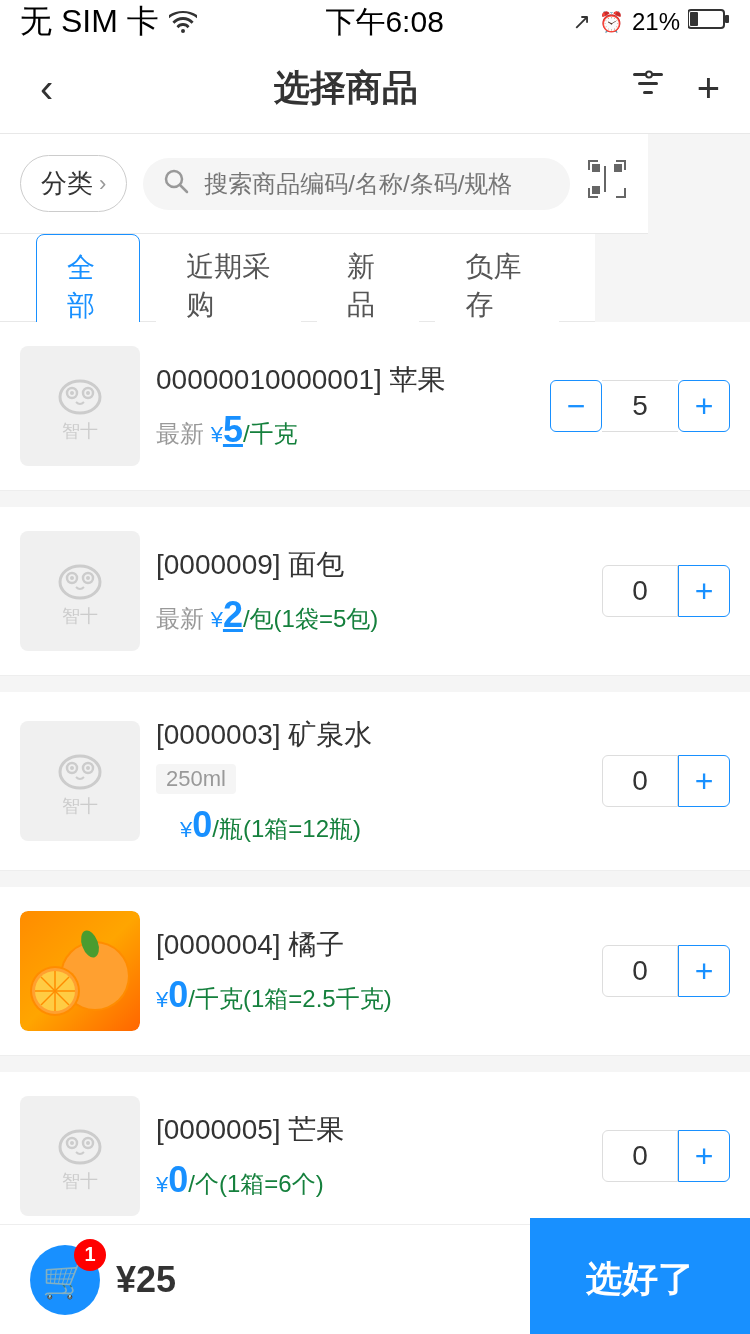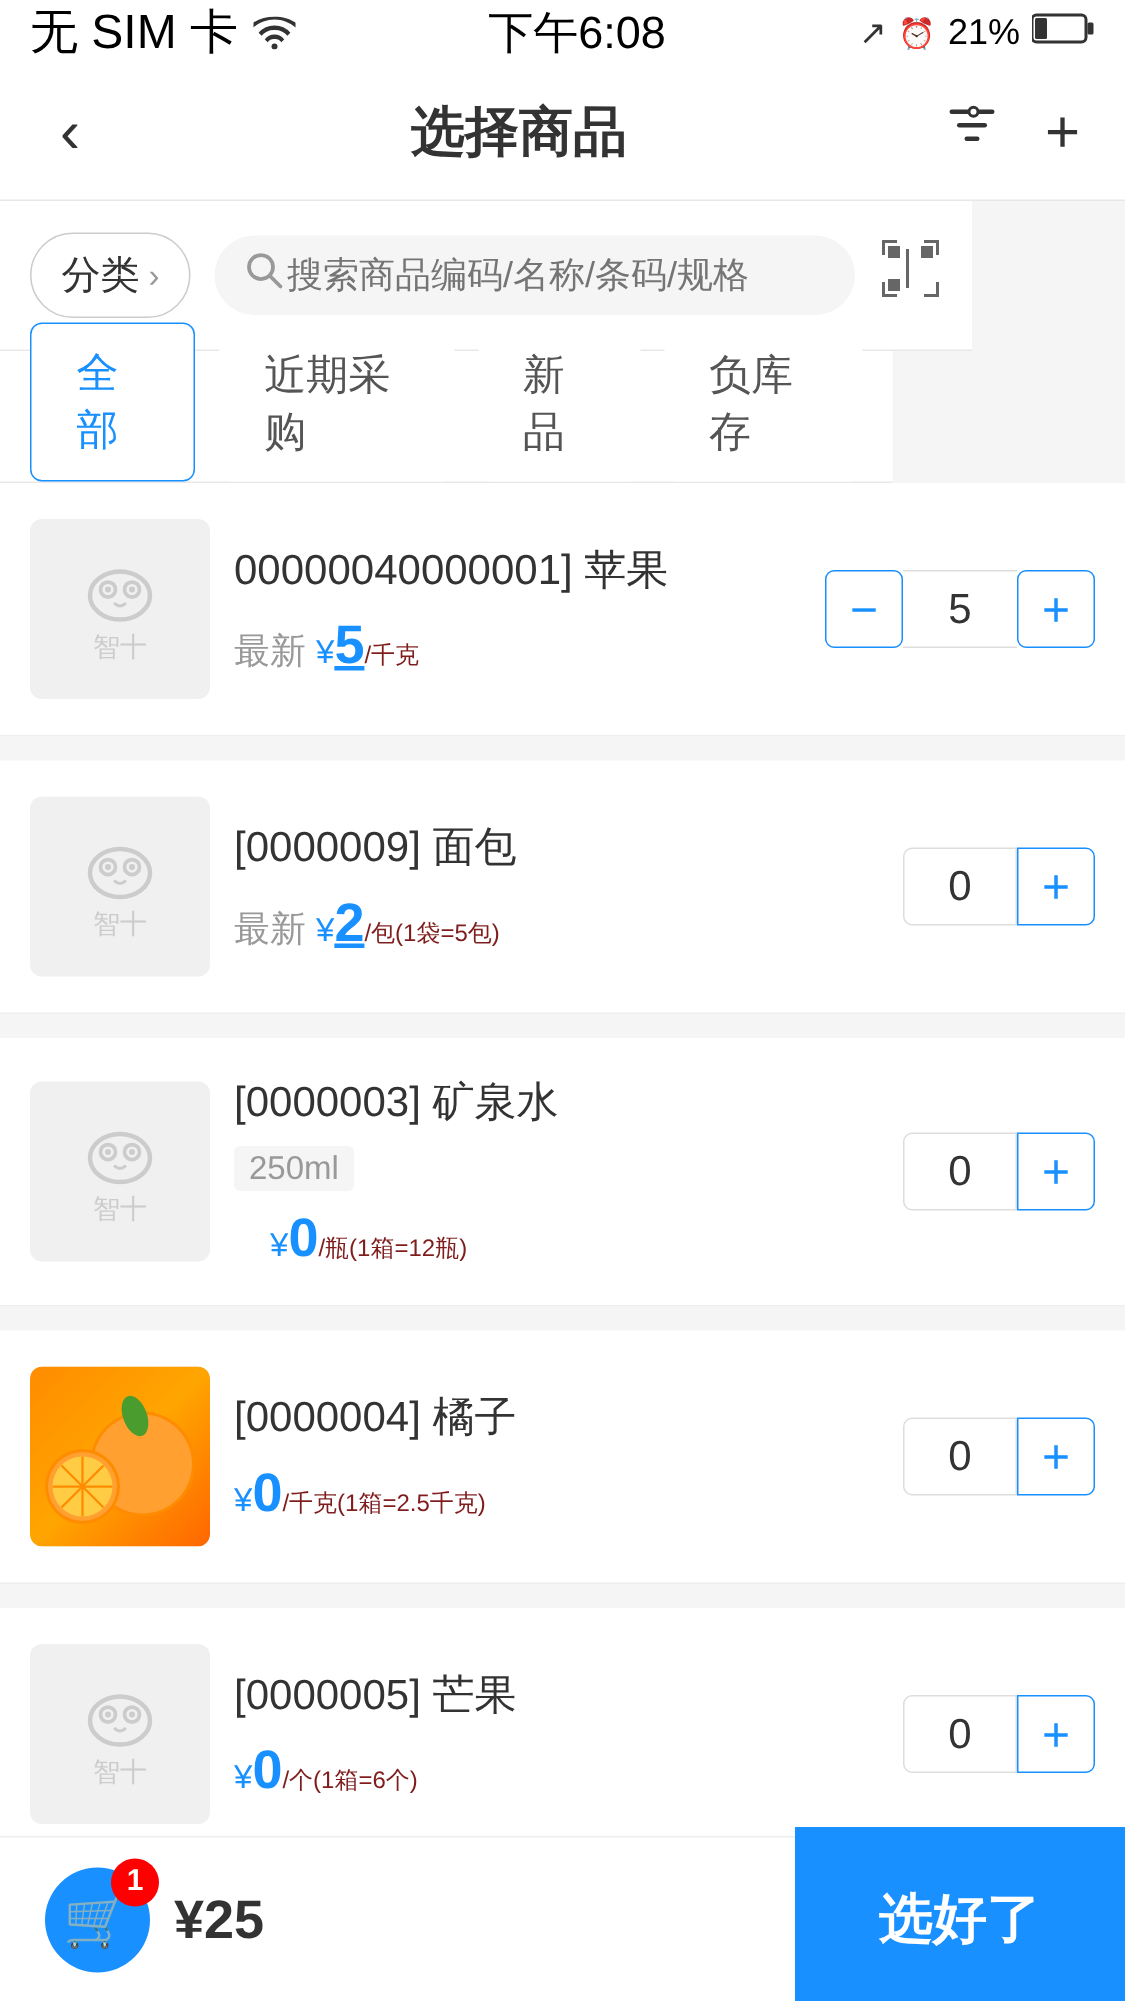--- a/index.html
+++ b/index.html
@@ -77,40 +77,40 @@
       cursor: pointer;
     }
     .category-btn .chevron { color: #999; font-size: 22px; }
     .search-box {
       flex: 1;
       display: flex;
       align-items: center;
       background: #f5f5f5;
       border-radius: 30px;
       padding: 10px 20px;
-      gap: 2px;
+      gap: 15px;
     }
     .search-icon { color: #999; font-size: 24px; }
     .search-input {
       flex: 1;
       border: none;
       background: transparent;
       font-size: 24px;
       color: #999;
       outline: none;
     }
 
     
     .tab-bar {
       width: 595px;
       height: 88px;
       background: #fff;
       display: flex;
-      align-items: flex-end;
-      padding: 0 20px;
+      align-items: flex-start;
+      padding: 0 36px;
       gap: 16px;
       border-bottom: 1px solid #e8e8e8;
     }
     .tab-item {
       padding: 14px 30px;
       border-radius: 8px;
       font-size: 28px;
       cursor: pointer;
       color: #555;
       background: #fff;
@@ -179,21 +179,21 @@
       margin-bottom: 6px;
     }
     .product-price {
       font-size: 24px;
       color: #333;
     }
     .product-price .price-label { color: #999; }
     .product-price .currency { color: #1890ff; font-size: 22px; }
     .product-price .price-num { color: #1890ff; font-size: 36px; font-weight: 700; text-decoration: underline; }
     .product-price .price-num-blue { color: #1890ff; font-size: 36px; font-weight: 700; }
-    .product-price .unit { color: #7f1d1d; font-size: 16px; }
+    .product-price .unit { color: #15803d; font-size: 24px; }
     .product-qty {
       display: flex;
       align-items: center;
       gap: 0;
       flex-shrink: 0;
     }
     .qty-btn {
       width: 52px;
       height: 52px;
       border: 1.5px solid #1890ff;
@@ -412,21 +412,21 @@
             <circle cx="38" cy="24" r="5" fill="none" stroke="#ccc" stroke-width="2.5"></circle>
             <circle cx="22" cy="24" r="2" fill="#ccc"></circle>
             <circle cx="38" cy="24" r="2" fill="#ccc"></circle>
             <path d="M26 33 Q30 37 34 33" fill="none" stroke="#ccc" stroke-width="2"></path>
           </svg>
         <span class="owl-text" style="font-size:18px;color:#ccc;">智十</span>
       </div>
     </div>
     <div class="product-info">
       <div class="product-name">
-        <span style="color:#333;">0000004</span><span>0000001] 苹果</span>
+        <span style="color:#333;">0000001</span><span>0000001] 苹果</span>
       </div>
       <div class="product-price">
         <span class="price-label">最新 </span>
         <span class="currency">¥</span><span class="price-num">5</span><span class="unit">/千克</span>
       </div>
     </div>
     <div class="product-qty">
       <button class="qty-btn">−</button>
       <input class="qty-input" type="text" value="5" style="">
       <button class="qty-btn">+</button>

